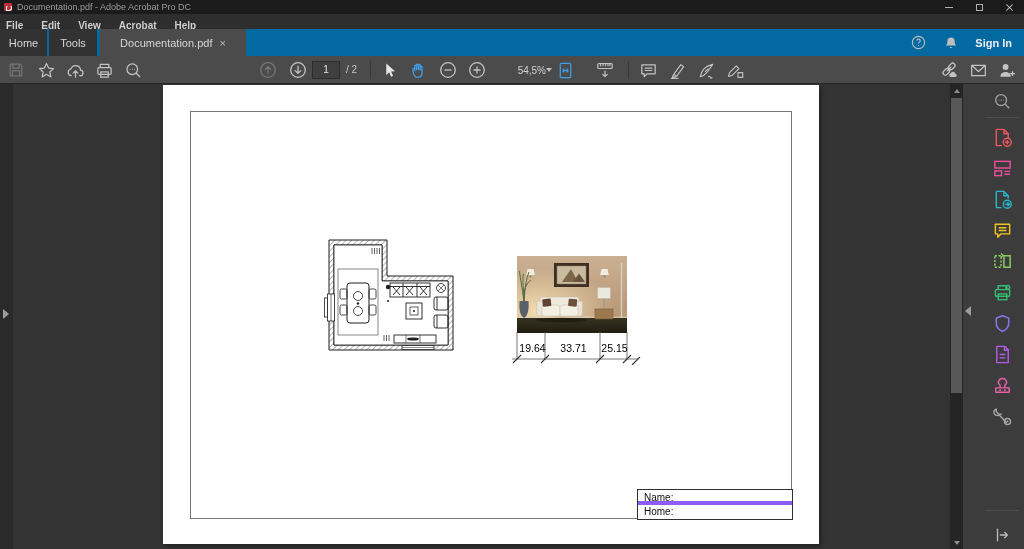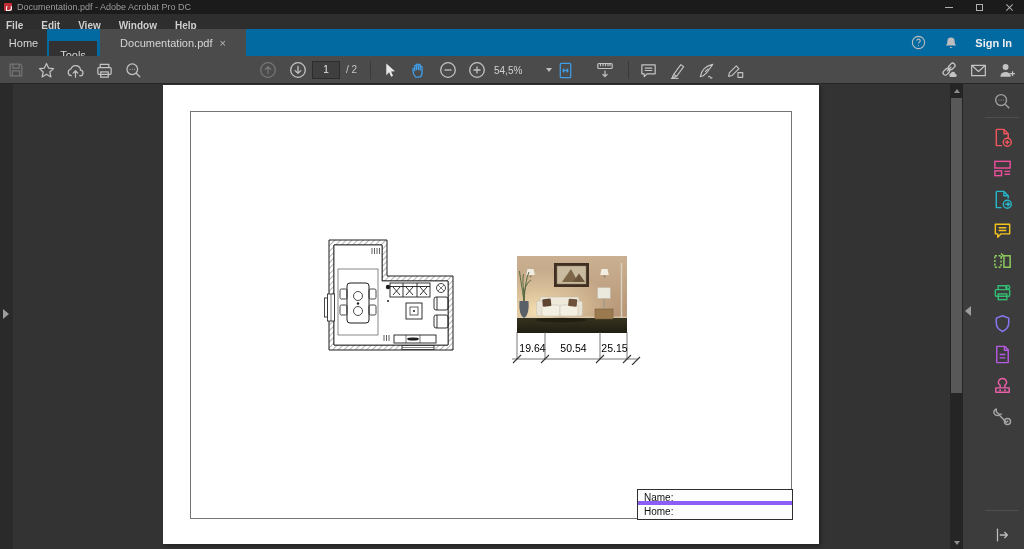--- a/index.html
+++ b/index.html
@@ -23,37 +23,37 @@
   
   .menubar { position:absolute; left:0; top:14px; width:1024px; height:15px; background:#2e2e2e;
     display:flex; align-items:center; color:#cfcfcf; font-size:10px; font-weight:bold; }
   .menu-item { padding:4px 9px; height:15px; line-height:15px; }
   .menu-item:first-child{ padding-left:6px; }
   
   .tabbar { position:absolute; left:0; top:29px; width:1024px; height:27px; background:#0369a1;
     color:#d6d6d6; font-size:11px; }
   .tab { position:absolute; top:0; height:27px; display:flex; align-items:center; justify-content:center; }
   .tab-home { left:0; width:47px; background:#323232; }
-  .tab-tools { left:49px; width:48px; background:#323232;margin-top:12px; }
+  .tab-tools { left:49px; width:48px; background:#323232; }
   .tab-doc { left:100px; width:146px; background:#4b4b4b; gap:7px; }
   .tab-close { color:#b9b9b9; font-size:11px; line-height:10px; }
   .tabbar-right { position:absolute; right:8px; top:0; height:27px; display:flex; align-items:center; gap:16px; }
   .signin { color:#efefef; font-size:11px; font-weight:bold; padding-right:4px; }
   
   .toolbar { position:absolute; left:0; top:56px; width:1024px; height:28px; background:#4b4b4b;
     border-bottom:1px solid #262626; }
   .tbtn { position:absolute; top:58px; width:24px; height:24px; display:flex; align-items:center; justify-content:center; }
   .toolbar .tbtn { top:2px; }
   .vdiv { position:absolute; top:5px; width:1px; height:18px; background:#3a3a3a; }
   .page-box { position:absolute; left:312px; top:5px; width:28px; height:18px; background:#3f3f3f;
     border:1px solid #2c2c2c; color:#e4e4e4; font-size:10px; text-align:center; line-height:16px; }
   .page-total { position:absolute; left:346px; top:5px; height:18px; line-height:18px; color:#c4c4c4; font-size:10px; }
   .zoom-box { position:absolute; left:494px; top:5px; width:58px; height:18px; display:flex; align-items:center;
     color:#d2d2d2; font-size:10px; }
-  .zoom-box .zv { flex:1; text-align:left; }
+  .zoom-box .zv { flex:1; text-align:right; }
   .caret { width:0; height:0; border-left:3.5px solid transparent; border-right:3.5px solid transparent;
     border-top:4px solid #bdbdbd; display:inline-block; }
   
   .main { position:absolute; left:0; top:84px; width:1024px; height:465px; background:#f9a8d4; }
   .left-strip { position:absolute; left:0; top:0; width:13px; height:465px; background:#2a2a2a; }
   .left-handle { position:absolute; left:3px; top:225px; width:0; height:0;
     border-top:5px solid transparent; border-bottom:5px solid transparent; border-left:6px solid #9d9d9d; }
   .doc-area { position:absolute; left:13px; top:0; width:950px; height:465px; background:#333; overflow:hidden; }
   .page { position:absolute; left:150px; top:1px; width:656px; height:459px; background:#fff;
     box-shadow:2px 2px 4px rgba(0,0,0,.35); }
@@ -95,21 +95,21 @@
     <div class="win-btn">
         <span class="glyph-close"></span>
       </div>
   </div>
 </div>
 
 <div class="menubar">
   <span class="menu-item">File</span>
   <span class="menu-item">Edit</span>
   <span class="menu-item">View</span>
-  <span class="menu-item">Window</span>
+  <span class="menu-item">Acrobat</span>
   <span class="menu-item">Help</span>
 </div>
 
 <div class="tabbar">
   <div class="tab tab-home">
       <span>Home</span>
     </div>
   <div class="tab tab-tools">
       <span>Tools</span>
     </div>
@@ -433,21 +433,21 @@
         </g>
         <g stroke="#333" stroke-width="1.1">
           <line x1="1" y1="31" x2="9" y2="23"></line>
             <line x1="29" y1="31" x2="37" y2="23"></line>
           <line x1="84" y1="31" x2="92" y2="23"></line>
             <line x1="111" y1="31" x2="119" y2="23"></line>
           <line x1="120" y1="33" x2="128" y2="25"></line>
         </g>
       </svg>
       <span class="dim-label" style="left:356px; top:257px; width:27px">19.64</span>
-      <span class="dim-label" style="left:384px; top:257px; width:53px">50.54</span>
+      <span class="dim-label" style="left:384px; top:257px; width:53px">33.71</span>
       <span class="dim-label" style="left:438px; top:257px; width:27px">25.15</span>
 
       <div class="tblock">
         <div class="row">Name:</div>
         <div class="row">Home:</div>
       </div>
     </div>
   </div>
 
   <div class="scrollbar">

